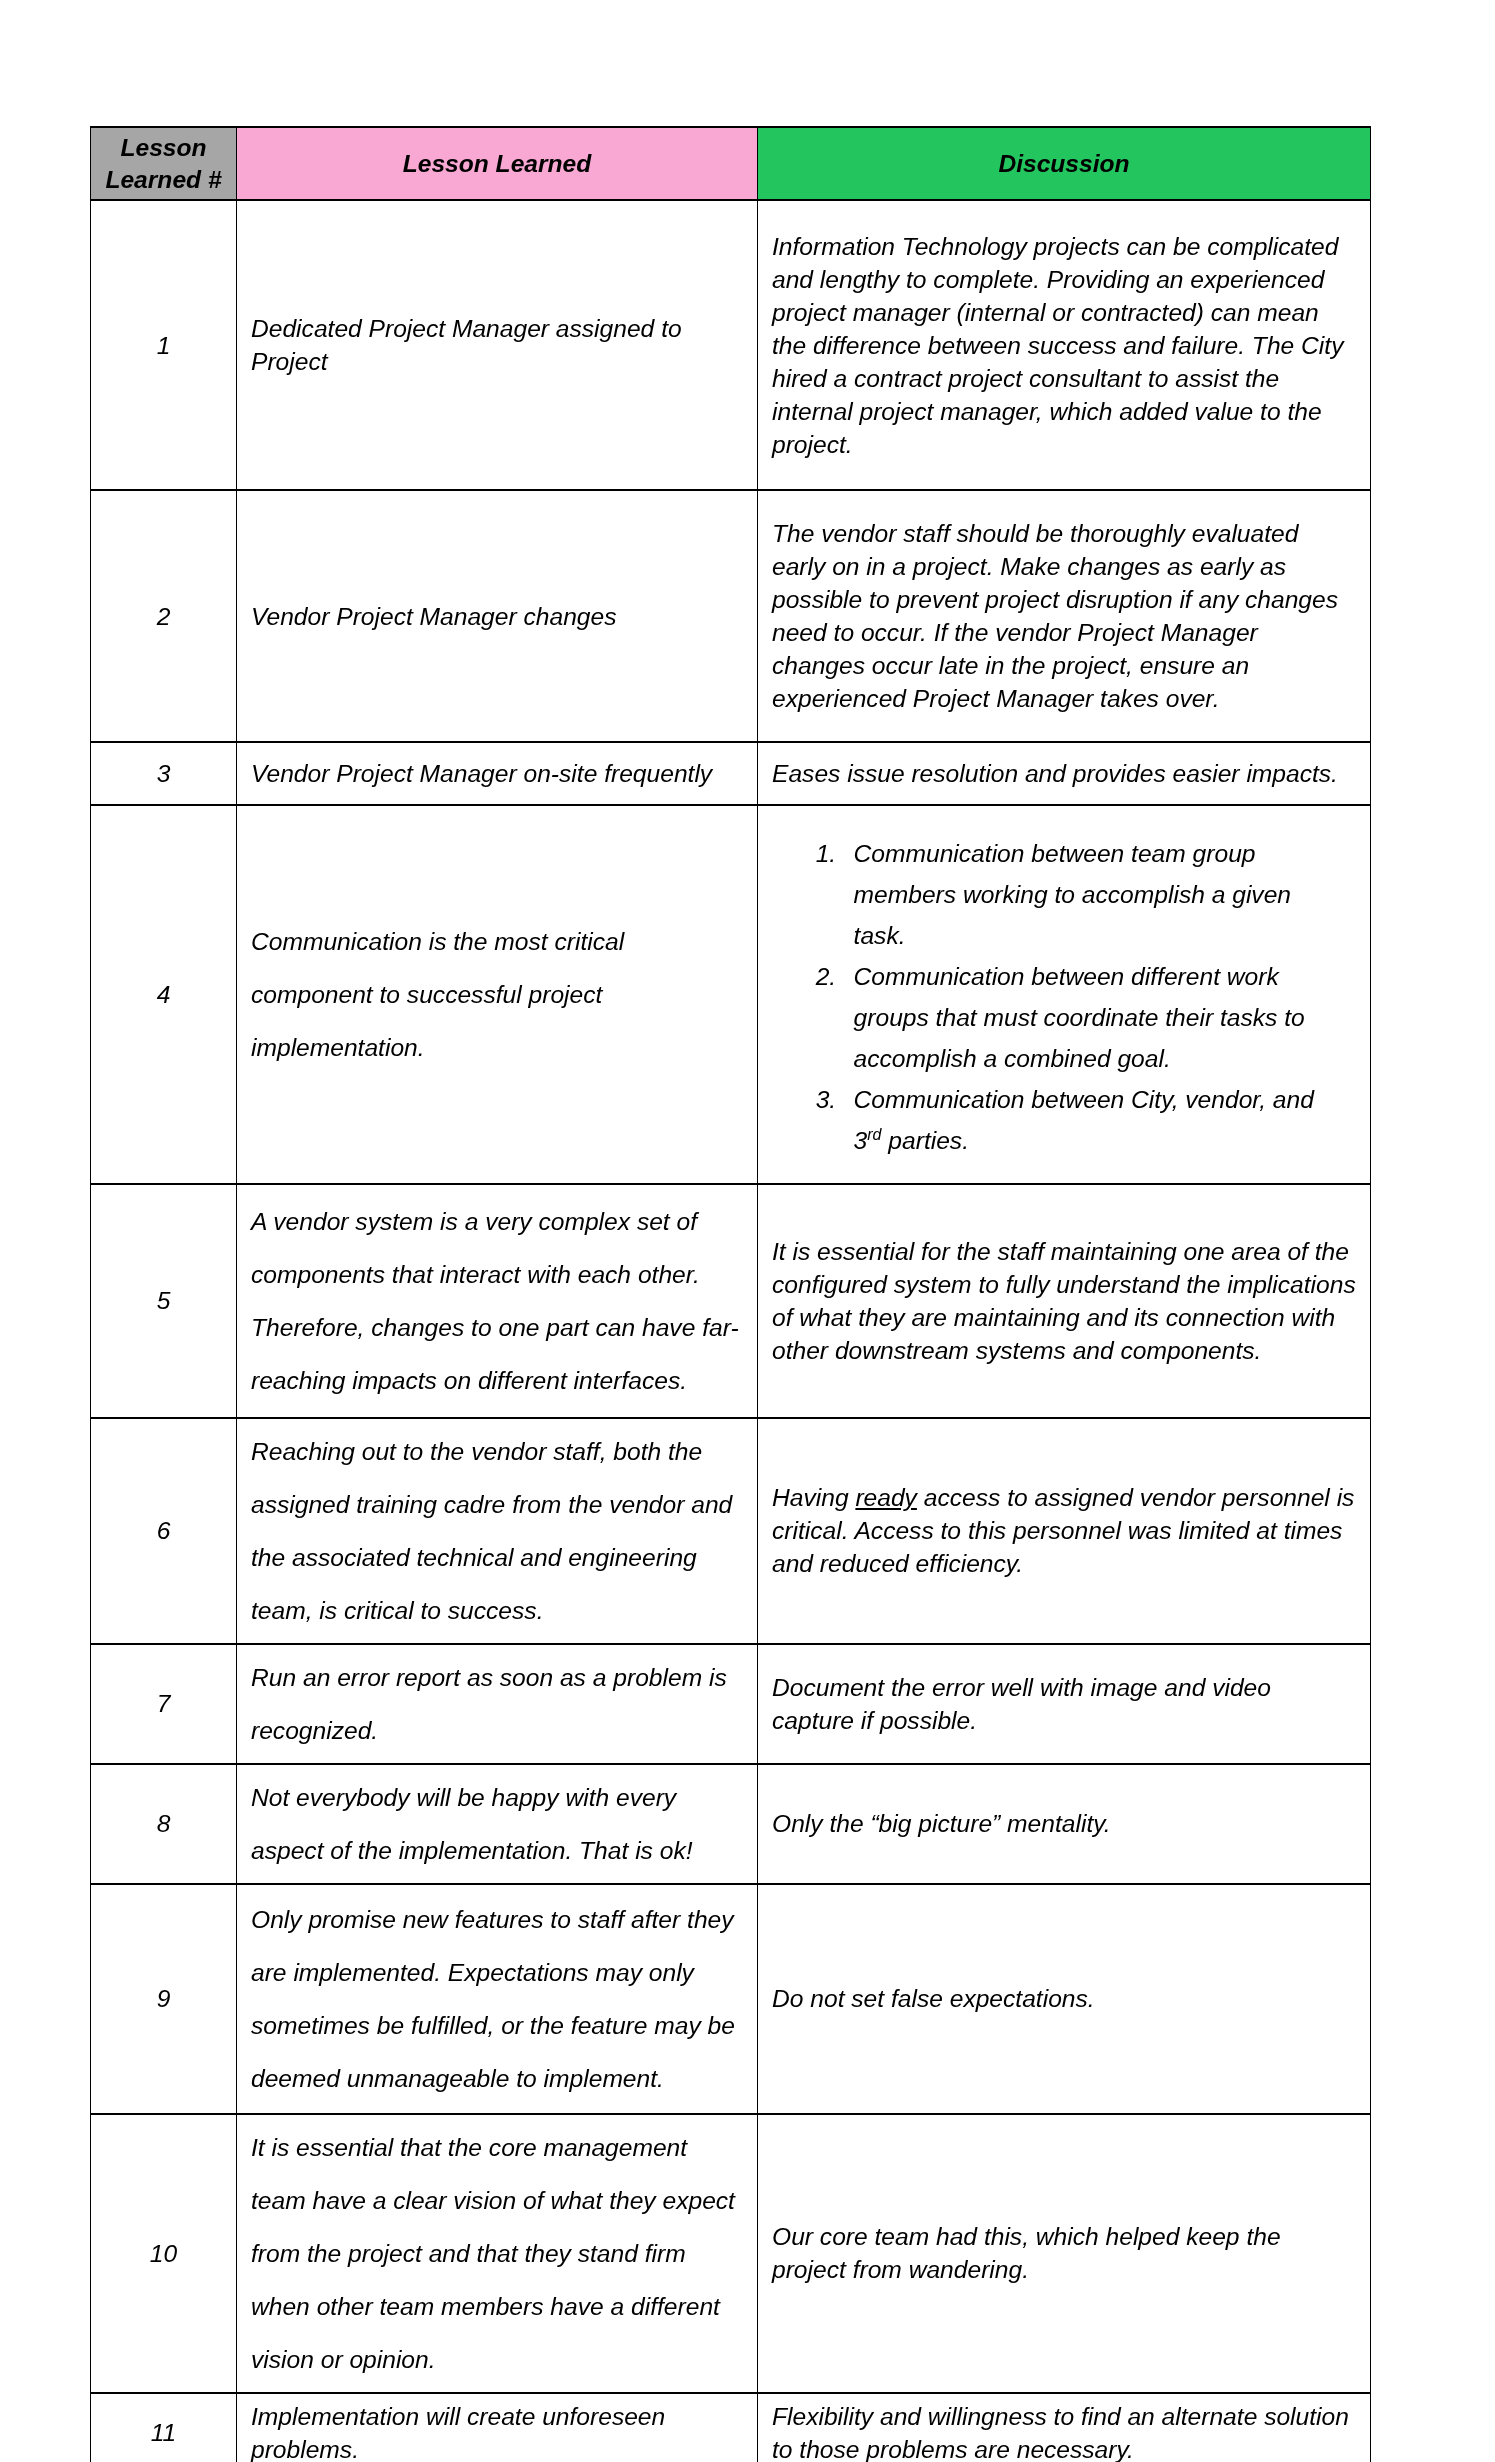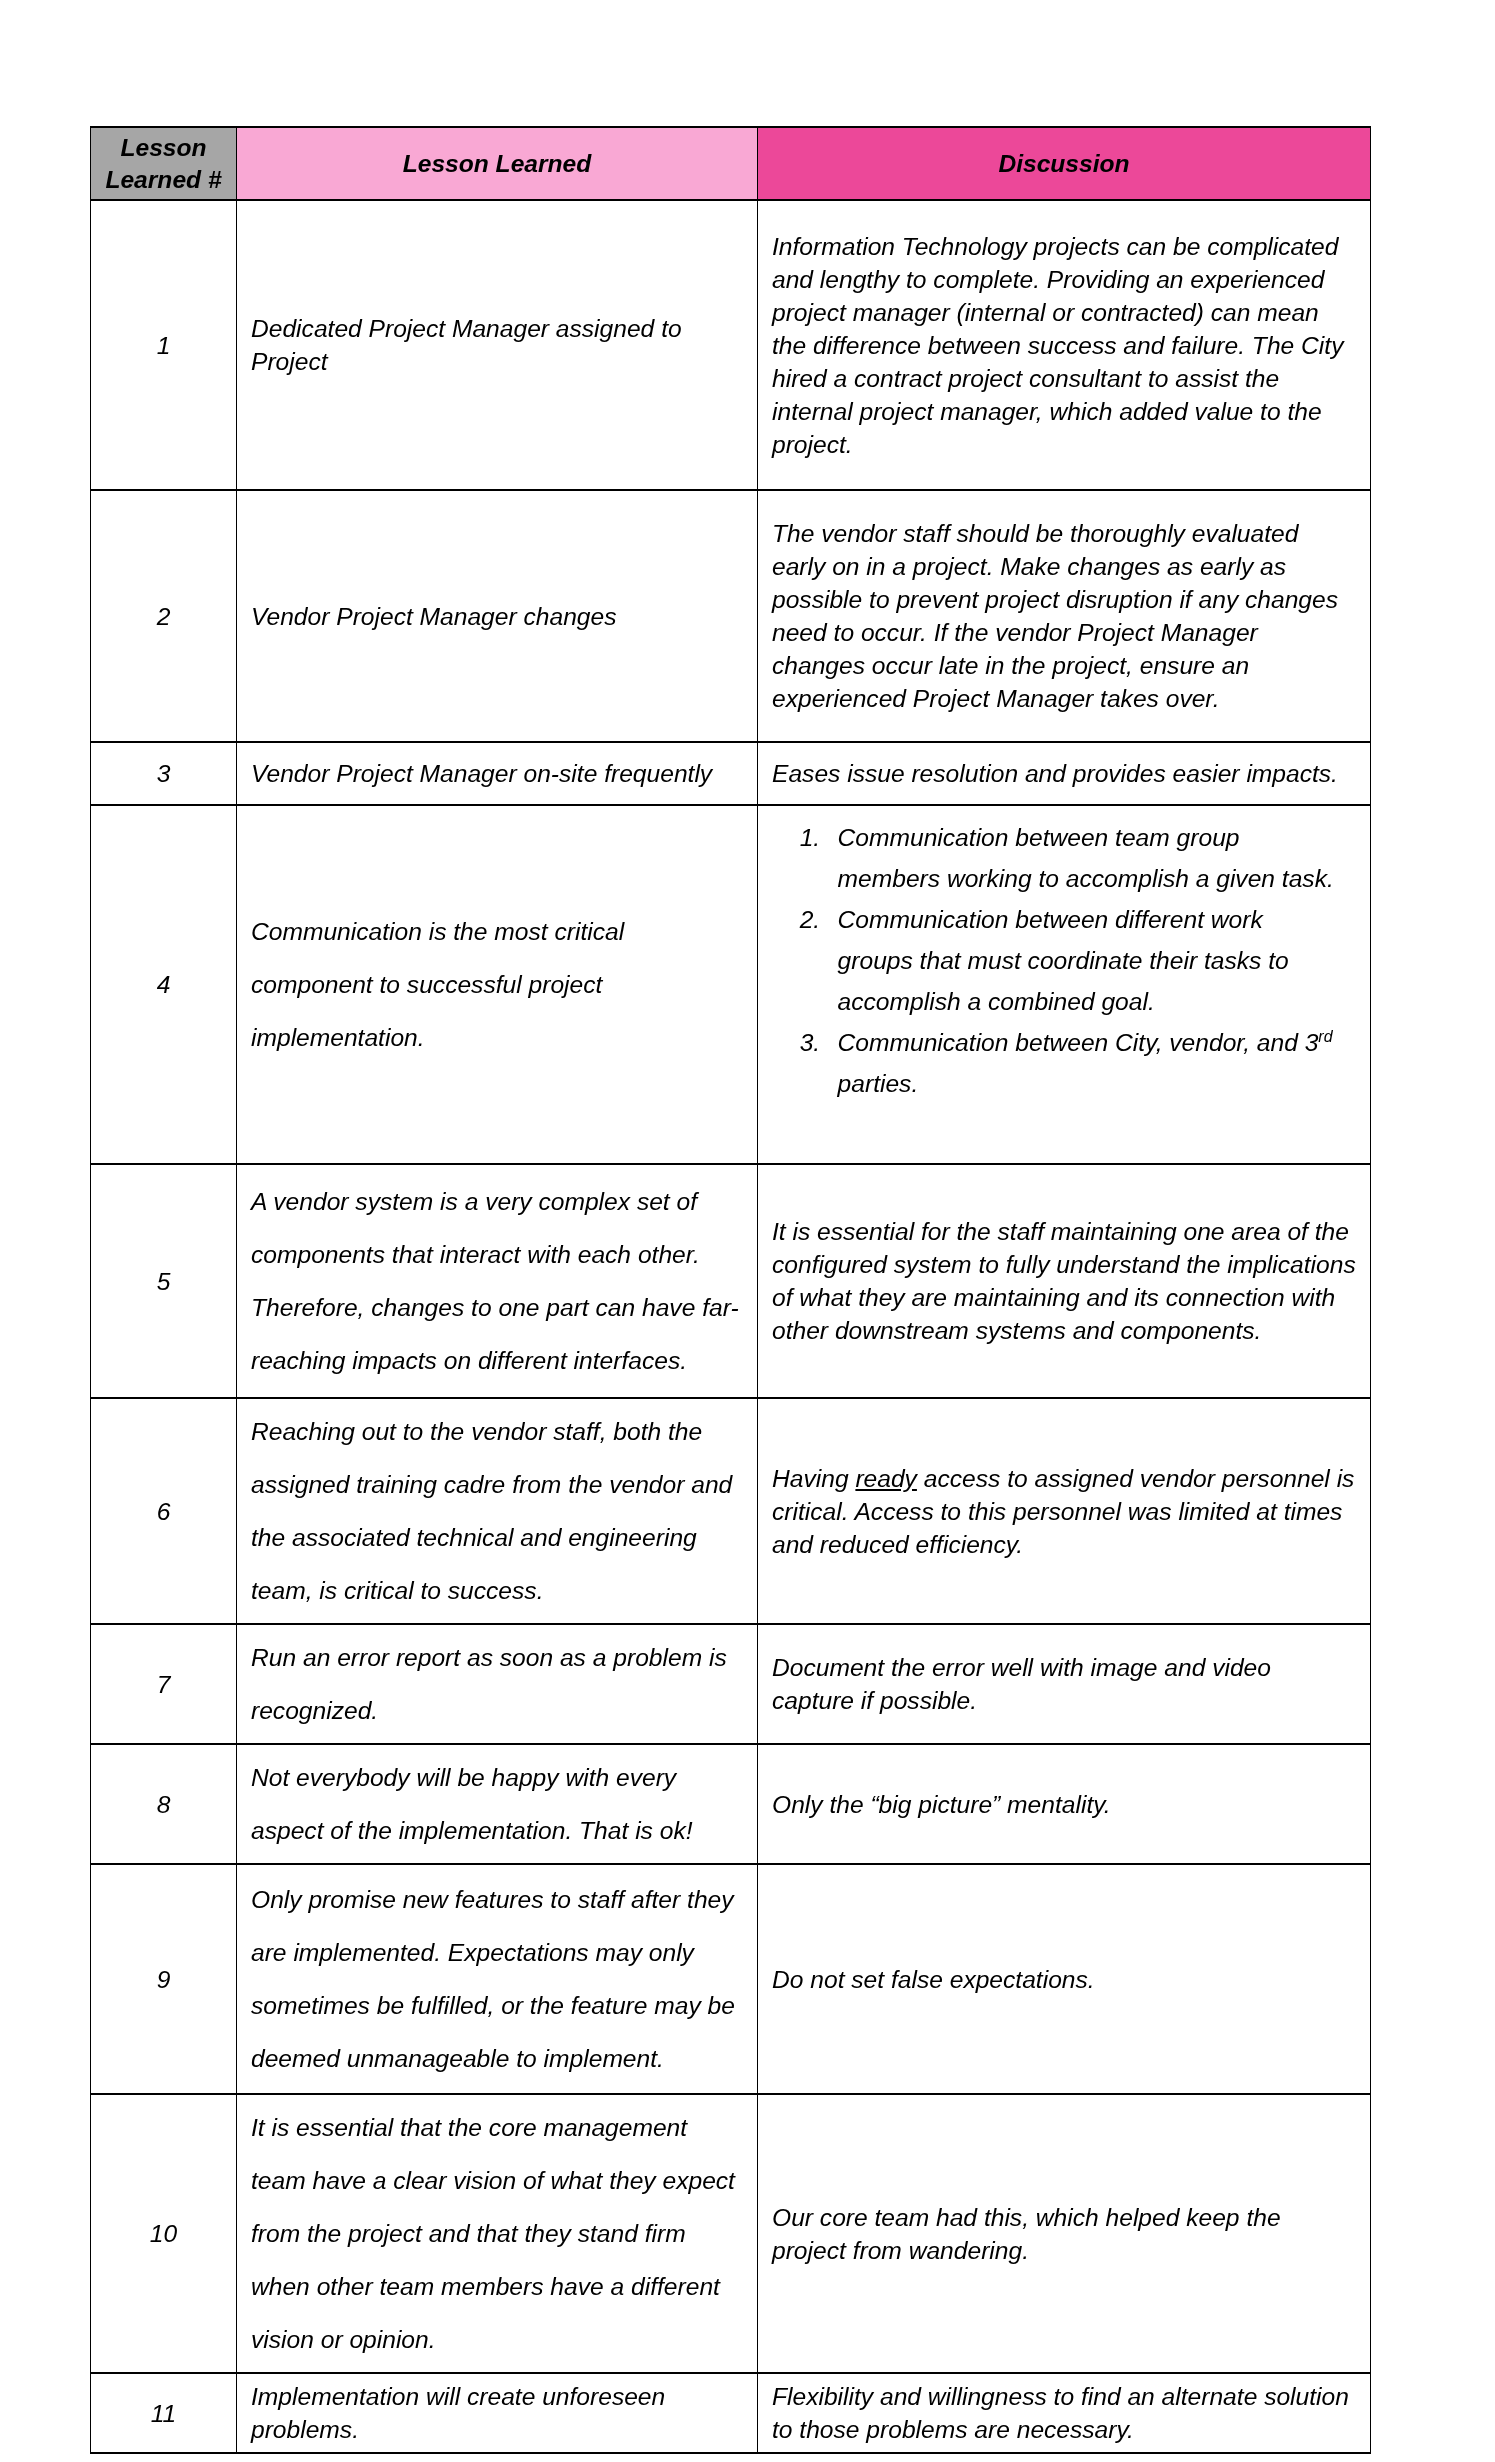--- a/index.html
+++ b/index.html
@@ -44,21 +44,21 @@
   td {
     font-size: 24.6px;
     line-height: 33px;
     vertical-align: middle;
     padding: 6px 14px;
   }
   td.num { text-align: center; }
   td.wide { line-height: 53px; }
   td.top-align { vertical-align: top; padding-top: 10.6px; }
   ol.dlist {
-    margin: 0;
+    margin: 16px;
     padding: 0 0 0 55px;
     max-width: 510px;
   }
   ol.dlist li {
     padding-left: 10.6px;
     line-height: 41px;
     margin: 0;
   }
   .u { text-decoration: underline; }
   sup.ord {
@@ -74,21 +74,21 @@
   <table class="lessons">
     <colgroup>
         <col class="c1">
         <col class="c2">
         <col class="c3">
       </colgroup>
     <thead>
       <tr style="height:72px">
         <th style="background: rgb(166, 166, 166);">Lesson Learned #</th>
         <th style="background: #f9a8d4;">Lesson Learned</th>
-        <th style="background: #ec4899;">Discussion</th>
+        <th style="background: #22c55e;">Discussion</th>
       </tr>
     </thead>
     <tbody>
       <tr style="height:290px">
         <td class="num">1</td>
         <td>Dedicated Project Manager assigned to Project</td>
         <td>Information Technology projects can be complicated and lengthy to complete. Providing an experienced project manager (internal or contracted) can mean the difference between success and failure. The City hired a contract project consultant to assist the internal project manager, which added value to the project.</td>
       </tr>
       <tr style="height:252px">
         <td class="num">2</td>

